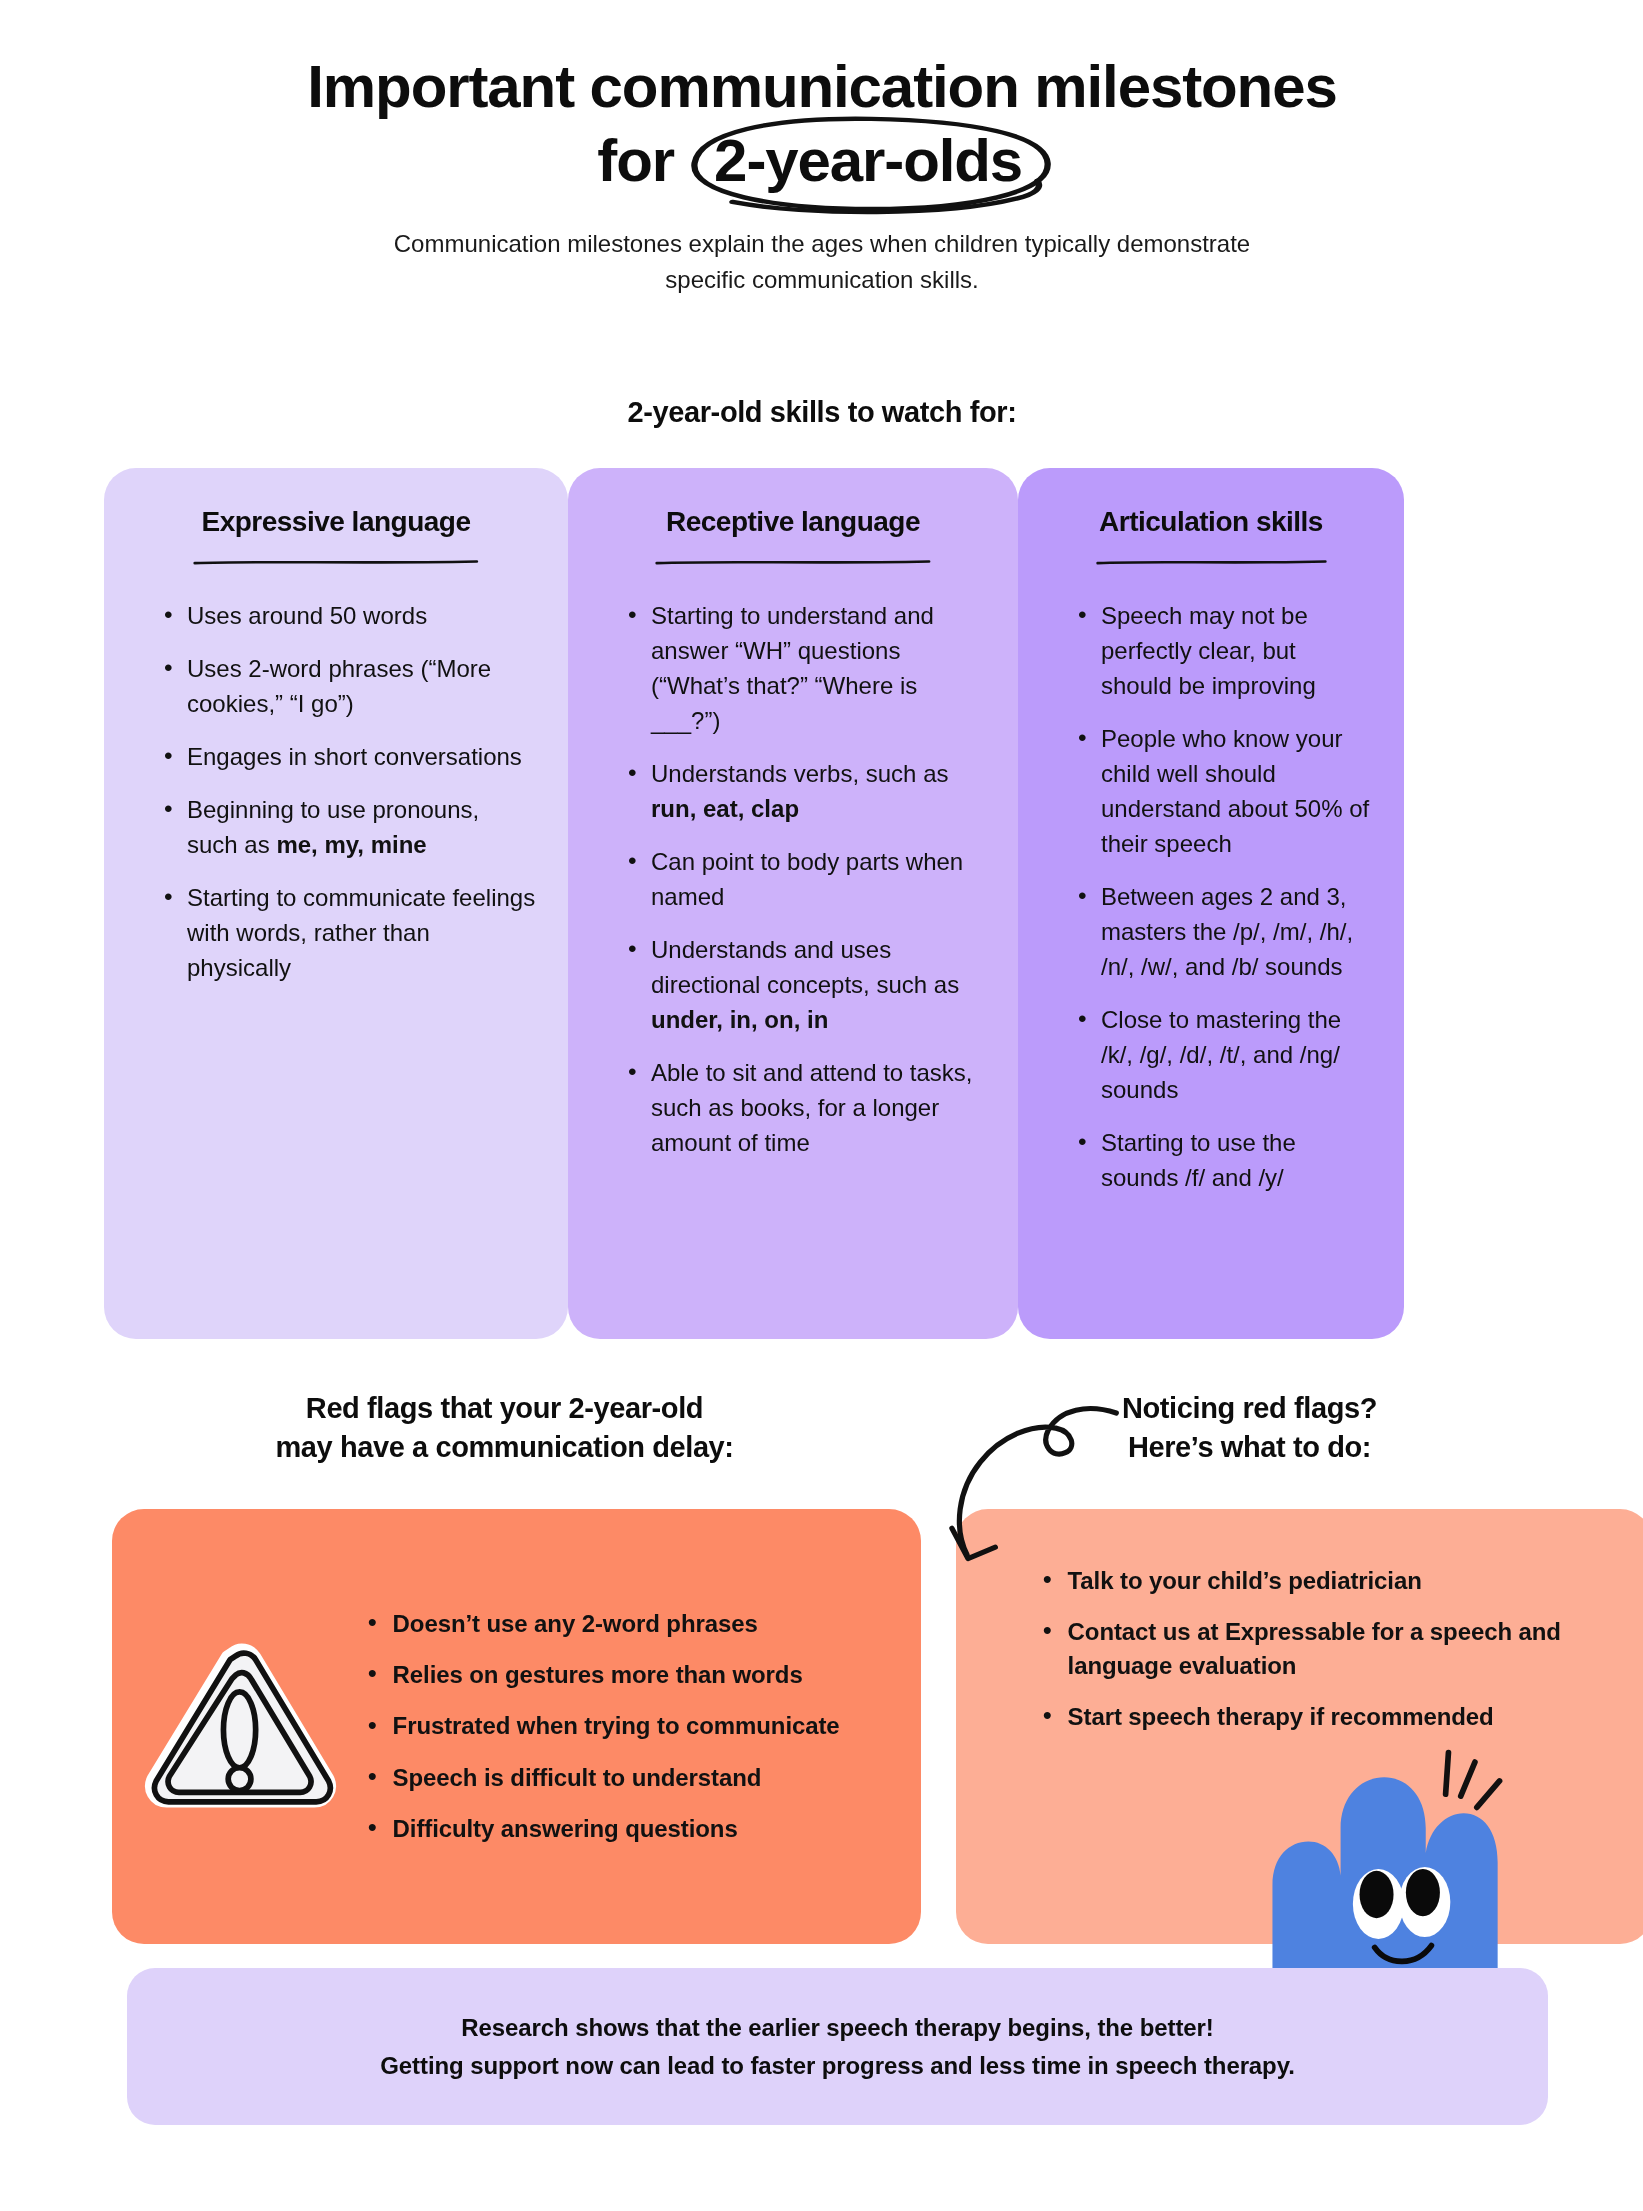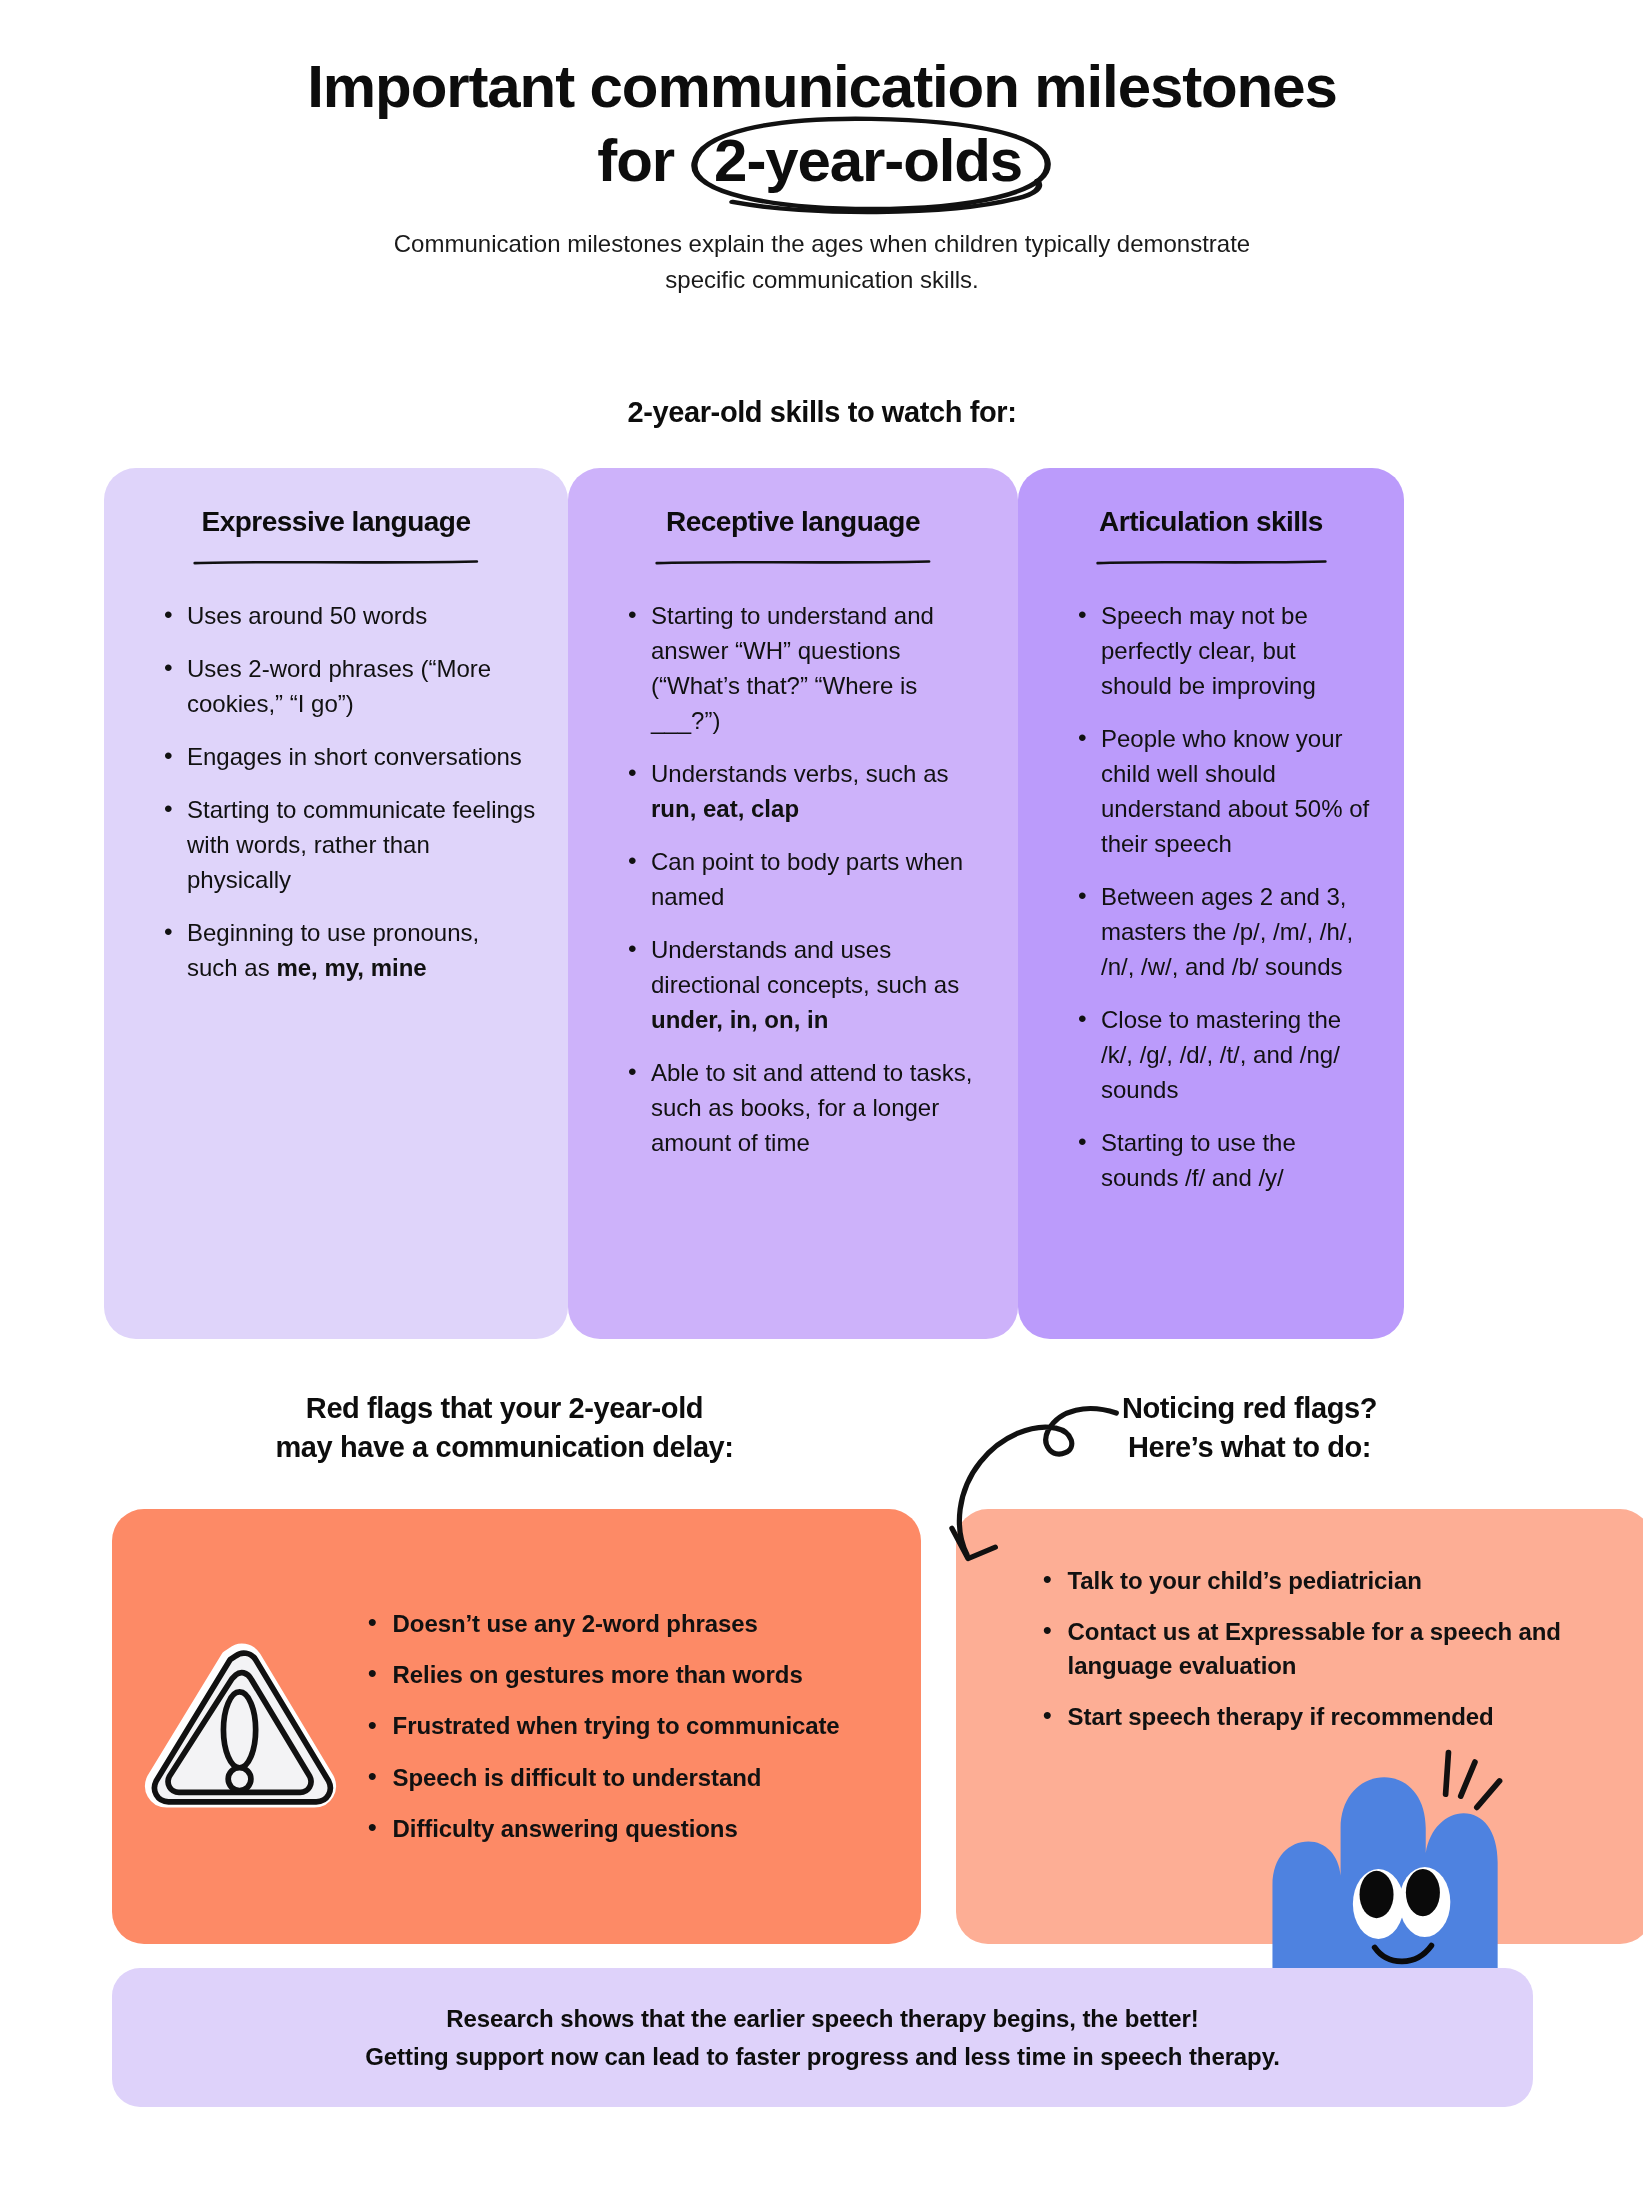--- a/index.html
+++ b/index.html
@@ -244,24 +244,24 @@
     top: 1741px;
     width: 246px;
     height: 237px;
     z-index: 4;
     pointer-events: none;
   }
 
   
   .footer-banner {
     position: absolute;
-    left: 112px;
+    left: 127px;
     top: 1968px;
     width: 1421px;
-    height: 139px;
+    height: 157px;
     border-radius: 28px;
     box-sizing: border-box;
     display: flex;
     flex-direction: column;
     justify-content: center;
     align-items: center;
     z-index: 6;
   }
   .footer-banner p {
     margin: 0;
@@ -299,22 +299,22 @@
 
   <div class="card card-1" style="background: rgb(223, 212, 250);">
     <h3>Expressive language</h3>
     <svg class="rule" viewBox="0 0 300 8" preserveAspectRatio="none">
       <path d="M2 5 C80 2, 170 6, 298 3" fill="none" stroke="#111111" stroke-width="3.2" stroke-linecap="round"></path>
     </svg>
     <ul>
       <li><span>Uses around 50 words</span></li>
       <li><span>Uses 2-word phrases (“More cookies,” “I go”)</span></li>
       <li><span>Engages in short conversations</span></li>
+      <li><span>Beginning to use pronouns, such as </span><b>me, my, mine</b></li>
       <li><span>Starting to communicate feelings with words, rather than physically</span></li>
-      <li><span>Beginning to use pronouns, such as </span><b>me, my, mine</b></li>
     </ul>
   </div>
 
   <div class="card card-2" style="background: rgb(205, 178, 250);">
     <h3>Receptive language</h3>
     <svg class="rule" viewBox="0 0 300 8" preserveAspectRatio="none">
       <path d="M2 5 C80 2, 170 6, 298 3" fill="none" stroke="#111111" stroke-width="3.2" stroke-linecap="round"></path>
     </svg>
     <ul>
       <li><span>Starting to understand and answer “WH” questions (“What’s that?” “Where is ___?”)</span></li>

